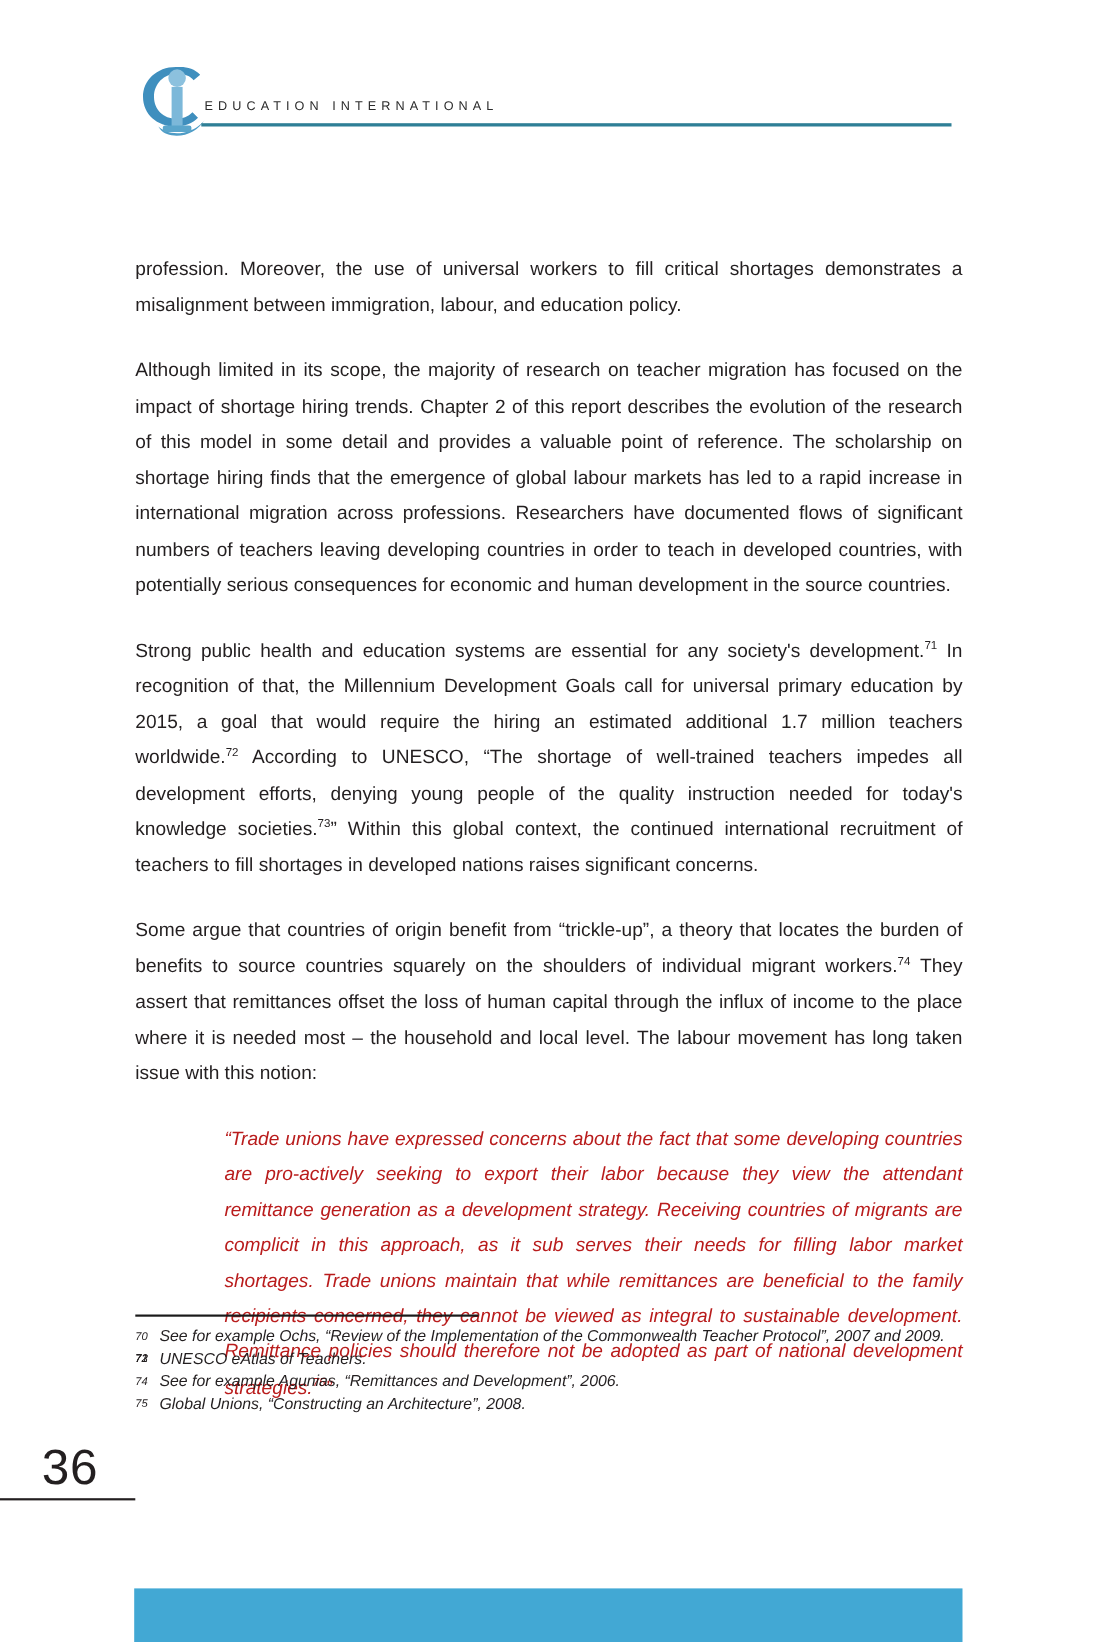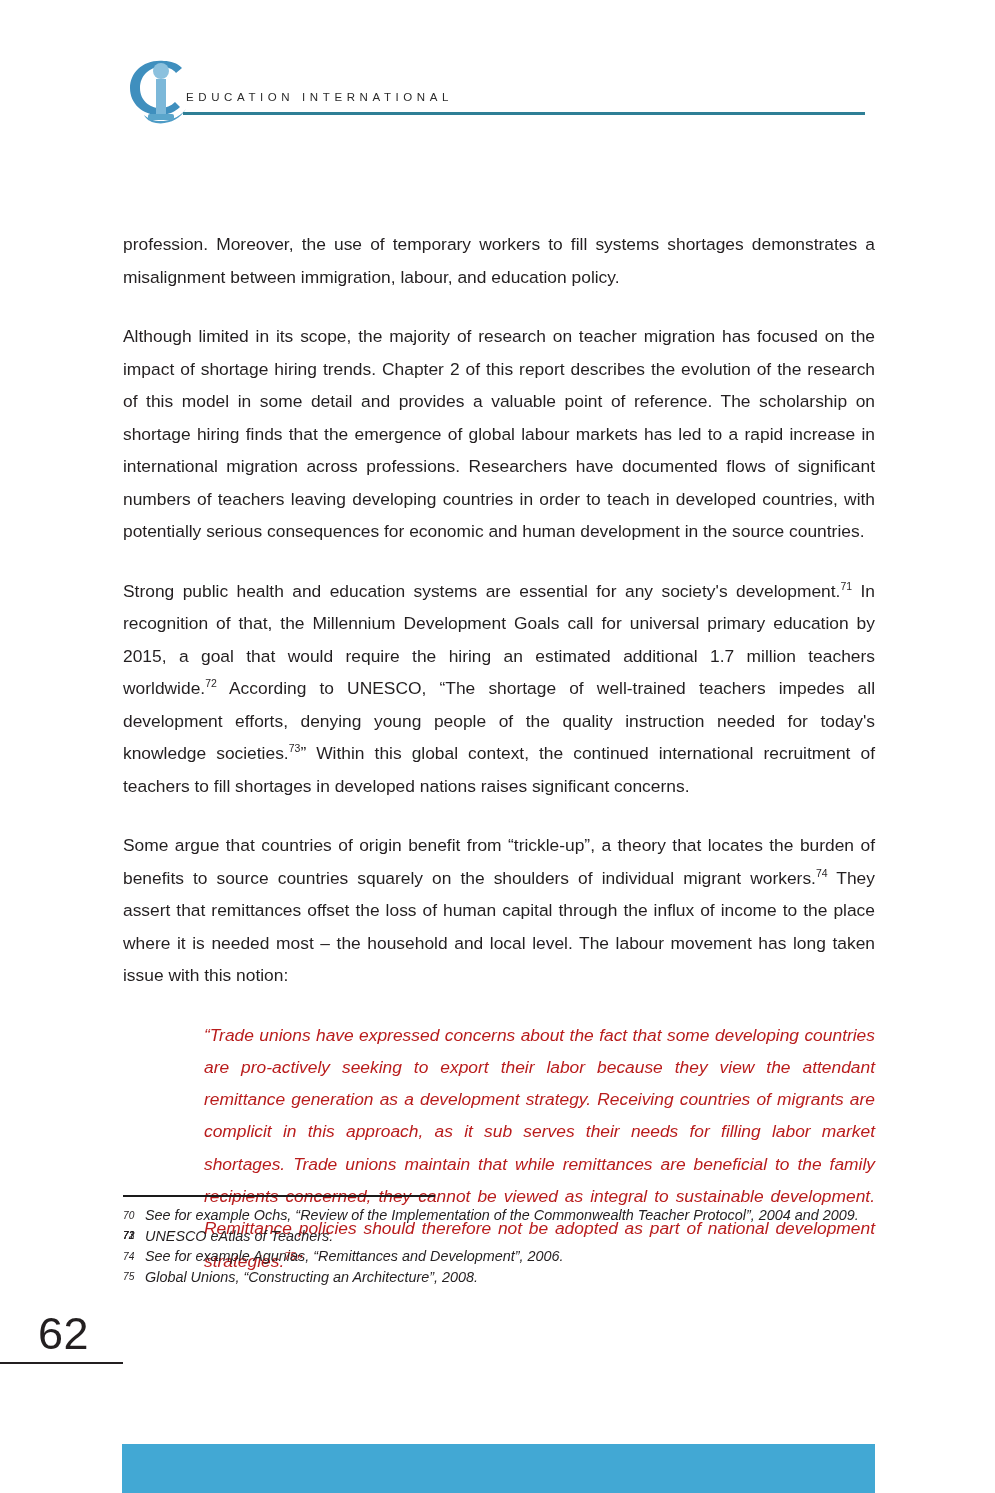--- a/index.html
+++ b/index.html
@@ -181,41 +181,41 @@
       </svg>
     </div>
 
     <div class="brand-wordmark">EDUCATION INTERNATIONAL</div>
 
     <div class="header-rule"></div>
   </div>
 
   <div class="content">
 
-    <p class="body-par">profession.  Moreover, the use of temporary workers to fill systems shortages demonstrates a misalignment between immigration, labour, and education policy.</p>
+    <p class="body-par">profession.  Moreover, the use of universal workers to fill critical shortages demonstrates a misalignment between immigration, labour, and education policy.</p>
 
 
     <p class="body-par">Although limited in its scope, the majority of research on teacher migration has focused on the impact of shortage hiring trends. Chapter 2 of this report describes the evolution of the research of this model in some detail and provides a valuable point of reference. The scholarship on shortage hiring finds that the emergence of global labour markets has led to a rapid increase in international migration across professions. Researchers have documented flows of significant numbers of teachers leaving developing countries  in order to teach in developed countries, with potentially serious consequences for economic and human development in the source countries.</p>
 
     <p class="body-par"><span>Strong public health and education systems are essential for any society's development.</span><sup class="fn">71</sup><span> In recognition of that, the Millennium Development Goals call for universal primary education by 2015, a goal that would require the hiring an estimated additional 1.7 million teachers worldwide.</span><sup class="fn">72</sup><span>  According to UNESCO, “The shortage of well-trained teachers impedes all development efforts, denying young people of the quality instruction needed for today's knowledge societies.</span><sup class="fn">73</sup><span>”  Within this global context, the continued international recruitment of teachers to fill shortages in developed nations raises significant concerns.</span></p>
 
     <p class="body-par"><span>Some argue that countries of origin benefit from “trickle-up”, a theory that locates the burden of benefits to source countries squarely on the shoulders of individual migrant workers.</span><sup class="fn">74</sup><span> They assert that remittances offset the loss of human capital through the influx of income to the place where it is needed most – the household and local level. The labour movement has long taken issue with this notion:</span></p>
 
     <blockquote class="quote">
         <p><span>“Trade unions have expressed concerns about the fact that some developing countries are pro-actively seeking to export their labor because they view the attendant remittance generation as a development strategy. Receiving countries of migrants are complicit in this approach, as it sub serves their needs for filling labor market shortages. Trade unions maintain that while remittances are beneficial to the family recipients concerned, they cannot be viewed as integral to sustainable development.  Remittance policies should therefore not be adopted as part of national development strategies.</span><sup class="fn">75</sup><span>”</span></p>
       </blockquote>
 
   </div>
 
   <div class="footnote-rule"></div>
 
   <div class="footnotes">
     <div class="footnote">
       <span class="fn-num">70</span>
-      <span>See for example Ochs, “Review of the Implementation of the Commonwealth Teacher Protocol”, 2004 and 2009.</span>
+      <span>See for example Ochs, “Review of the Implementation of the Commonwealth Teacher Protocol”, 2007 and 2009.</span>
     </div>
     <div class="footnote">
       <span class="fn-num">71</span>
     </div>
     <div class="footnote">
       <span class="fn-num">72</span>
     </div>
     <div class="footnote">
       <span class="fn-num">73</span>
       <span>UNESCO eAtlas of Teachers.</span>
@@ -223,18 +223,18 @@
     <div class="footnote">
       <span class="fn-num">74</span>
       <span>See for example Agunias, “Remittances and Development”, 2006.</span>
     </div>
     <div class="footnote">
       <span class="fn-num">75</span>
       <span>Global Unions, “Constructing an Architecture”, 2008.</span>
     </div>
   </div>
 
-  <div class="page-number">62</div>
+  <div class="page-number">36</div>
   <div class="page-number-rule"></div>
 
   <div class="footer-bar"></div>
 
 </div>
 
 </body></html>

